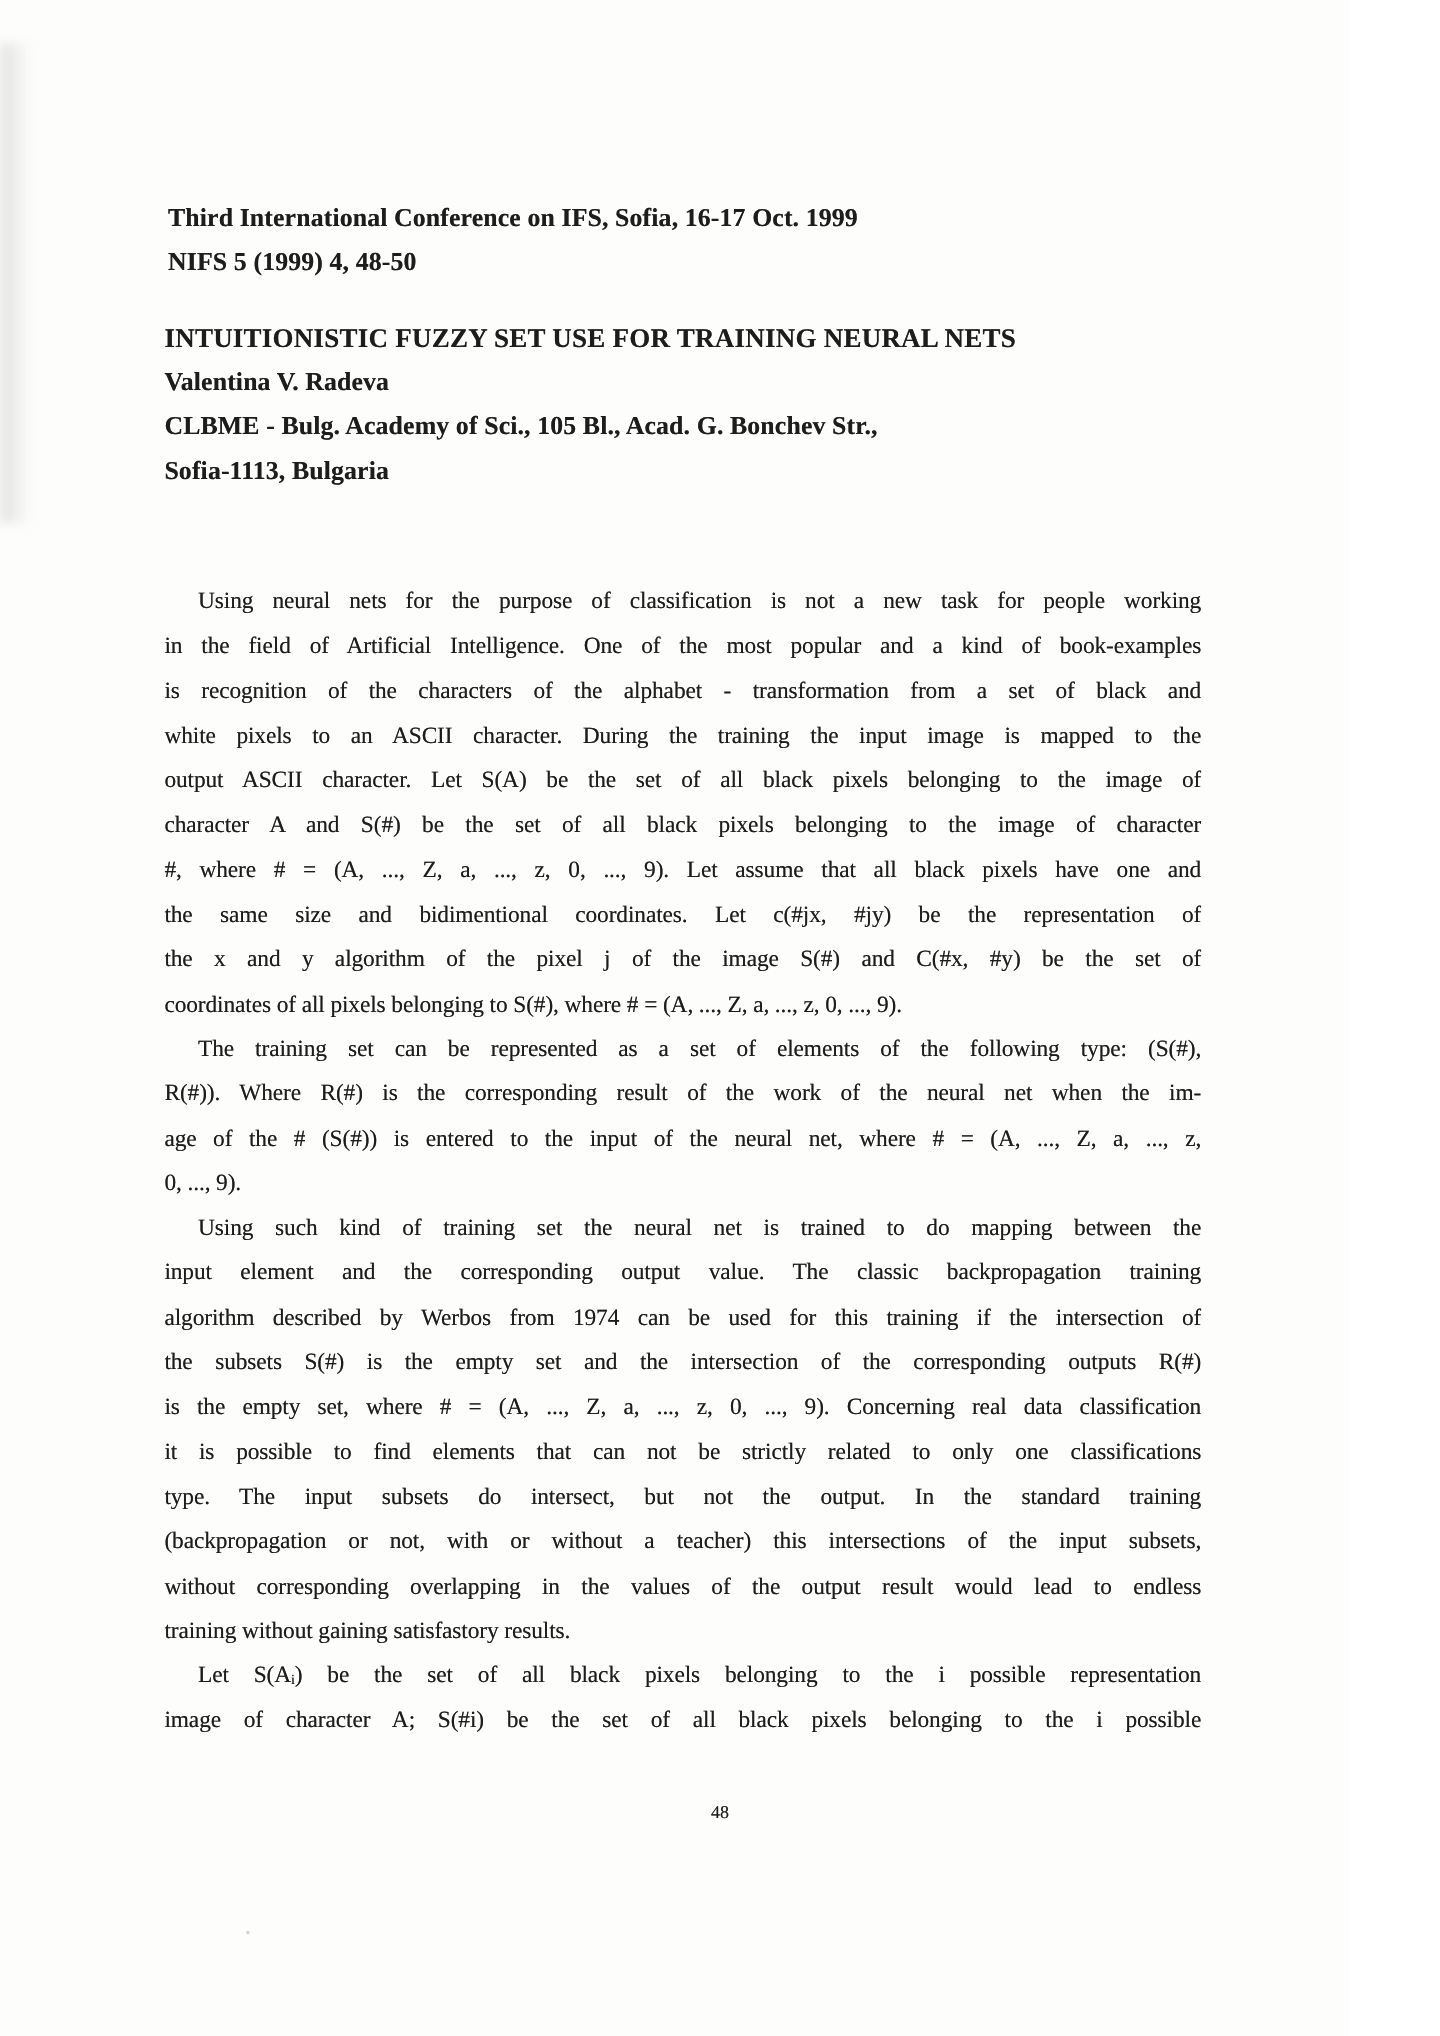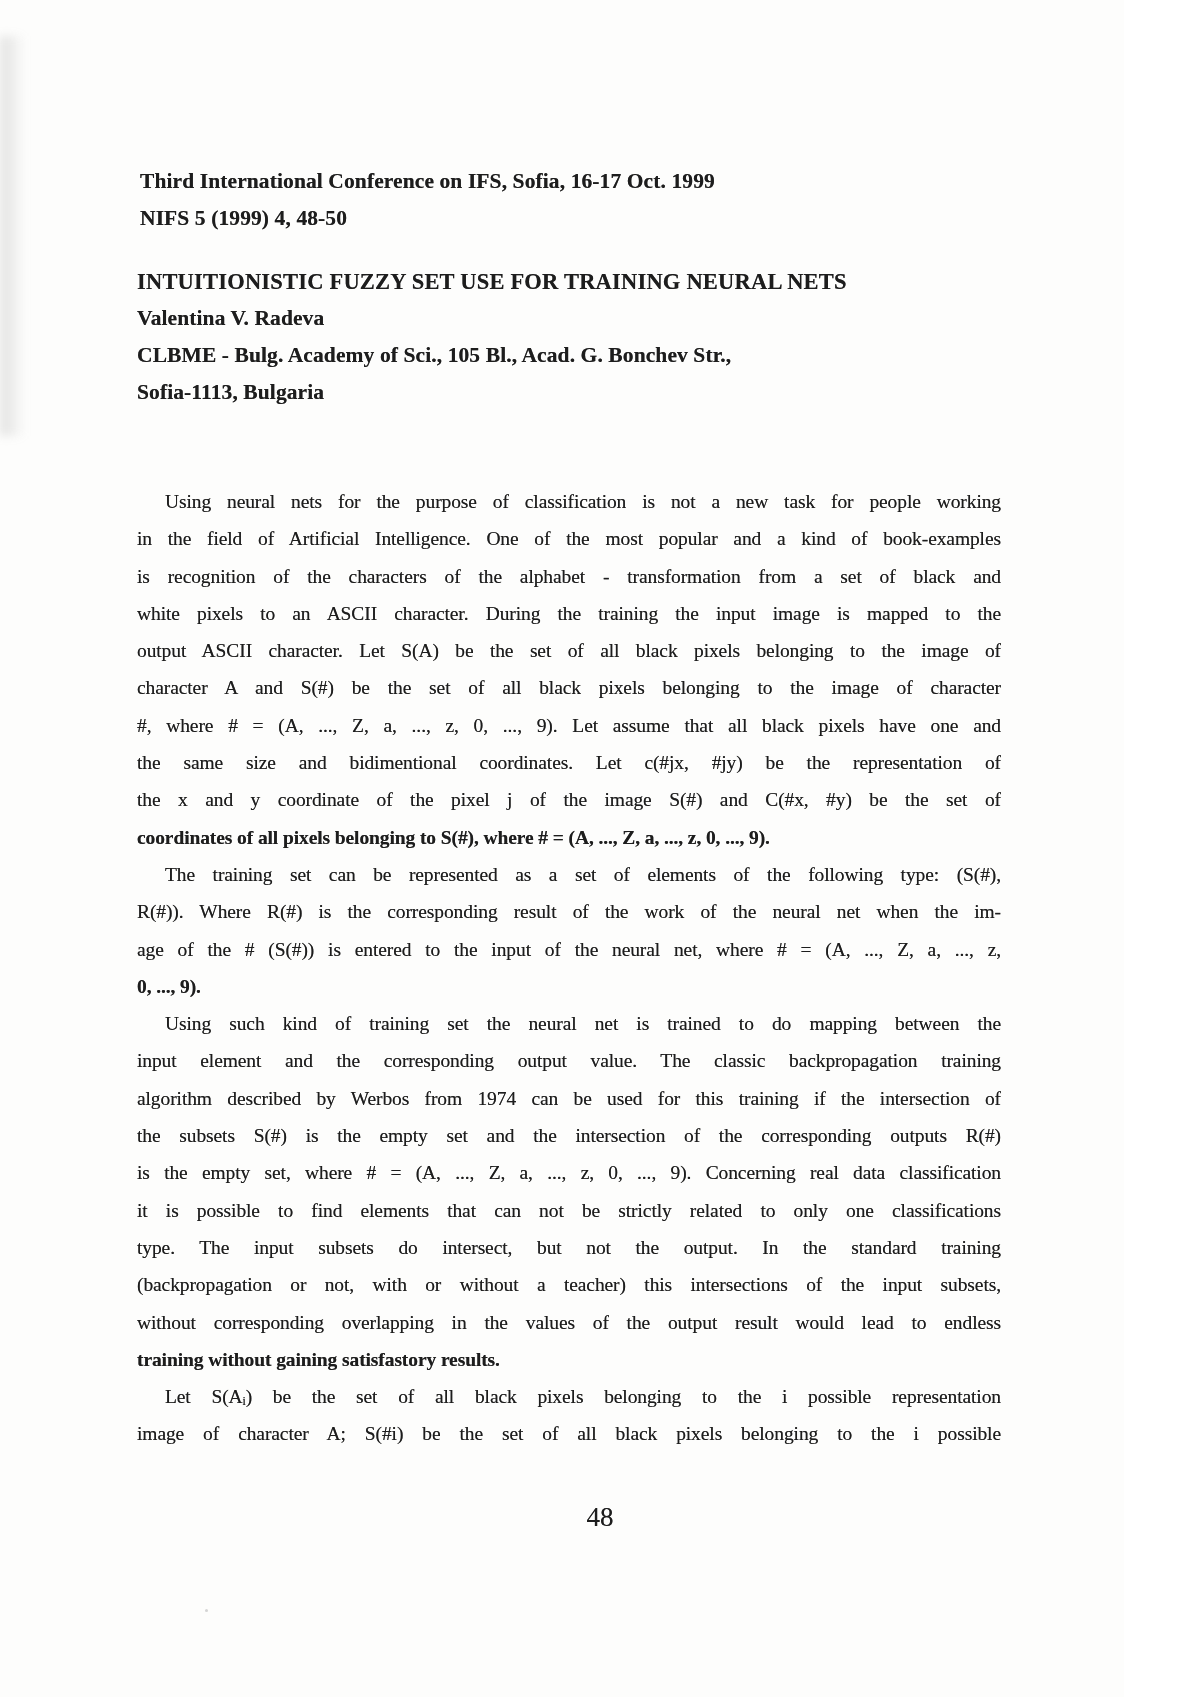--- a/index.html
+++ b/index.html
@@ -55,28 +55,28 @@
   }
   .para { margin: 0; padding: 0; }
   .ln {
     display: block;
     text-align: justify;
     text-align-last: justify;
     letter-spacing: -0.1px;
     white-space: normal;
     overflow: hidden;
   }
-  .ln.last { text-align-last: left; font-weight: bold; }
+  .ln.last { text-align-last: left; }
   .ln.indent { padding-left: 28px; }
 
   .page-footer {
     position: absolute; top: 1502px; left: 0; width: 1200px;
     text-align: center;
   }
-  .page-number { font-size: 27px; display: inline-block; }
+  .page-number { font-size: 15px; display: inline-block; }
 </style>
 </head>
 <body>
 
 <div class="page">
 
   <div class="scan-shade-left"></div>
   <div class="scan-speck-a"></div>
   <div class="scan-speck-b"></div>
 
@@ -96,21 +96,21 @@
 
     <p class="para">
       <span class="ln indent">Using neural nets for the purpose of classification is not a new task for people working</span>
       <span class="ln">in the field of Artificial Intelligence. One of the most popular and a kind of book-examples</span>
       <span class="ln">is recognition of the characters of the alphabet - transformation from a set of black and</span>
       <span class="ln">white pixels to an ASCII character. During the training the input image is mapped to the</span>
       <span class="ln">output ASCII character. Let S(A) be the set of all black pixels belonging to the image of</span>
       <span class="ln">character A and S(#) be the set of all black pixels belonging to the image of character</span>
       <span class="ln">#, where # = (A, ..., Z, a, ..., z, 0, ..., 9). Let assume that all black pixels have one and</span>
       <span class="ln">the same size and bidimentional coordinates. Let c(#jx, #jy) be the representation of</span>
-      <span class="ln">the x and y coordinate of the pixel j of the image S(#) and C(#x, #y) be the set of</span>
+      <span class="ln">the x and y algorithm of the pixel j of the image S(#) and C(#x, #y) be the set of</span>
       <span class="ln last">coordinates of all pixels belonging to S(#), where # = (A, ..., Z, a, ..., z, 0, ..., 9).</span>
     </p>
 
     <p class="para">
       <span class="ln indent">The training set can be represented as a set of elements of the following type: (S(#),</span>
       <span class="ln">R(#)). Where R(#) is the corresponding result of the work of the neural net when the im-</span>
       <span class="ln">age of the # (S(#)) is entered to the input of the neural net, where # = (A, ..., Z, a, ..., z,</span>
       <span class="ln last">0, ..., 9).</span>
     </p>
 

